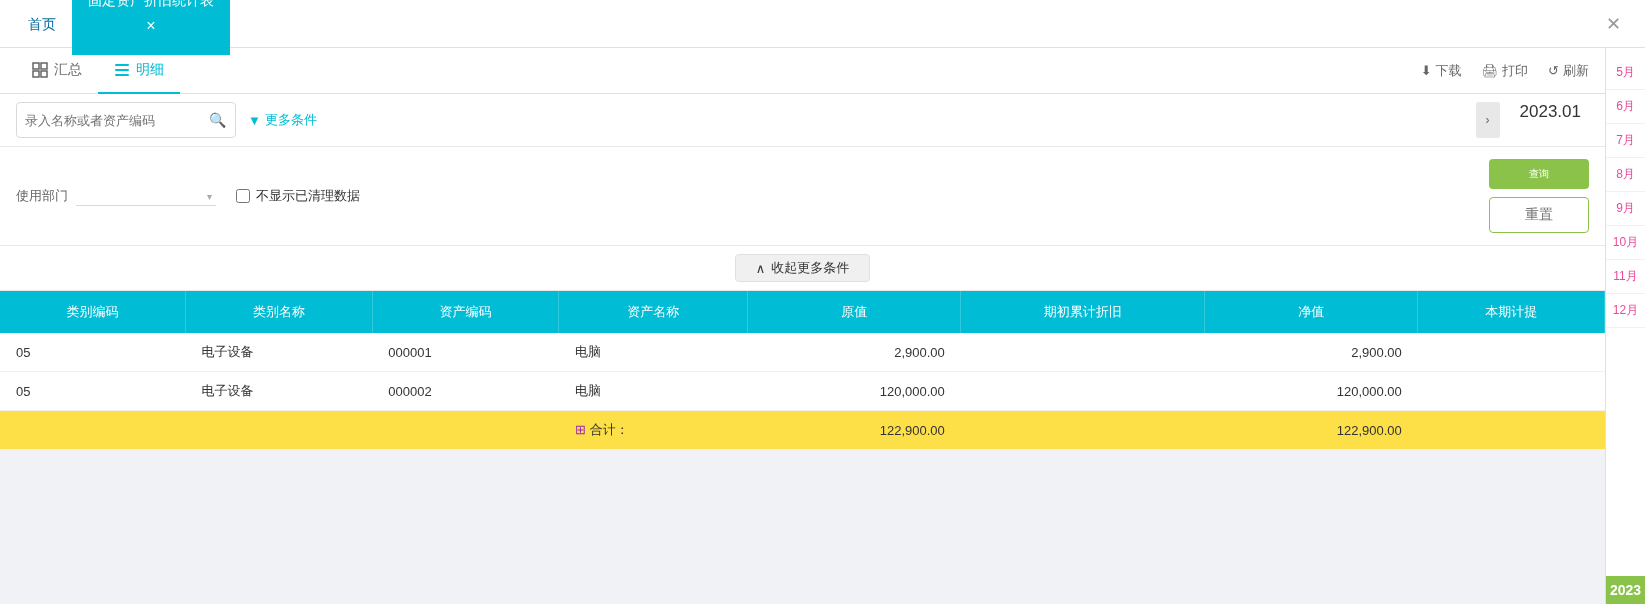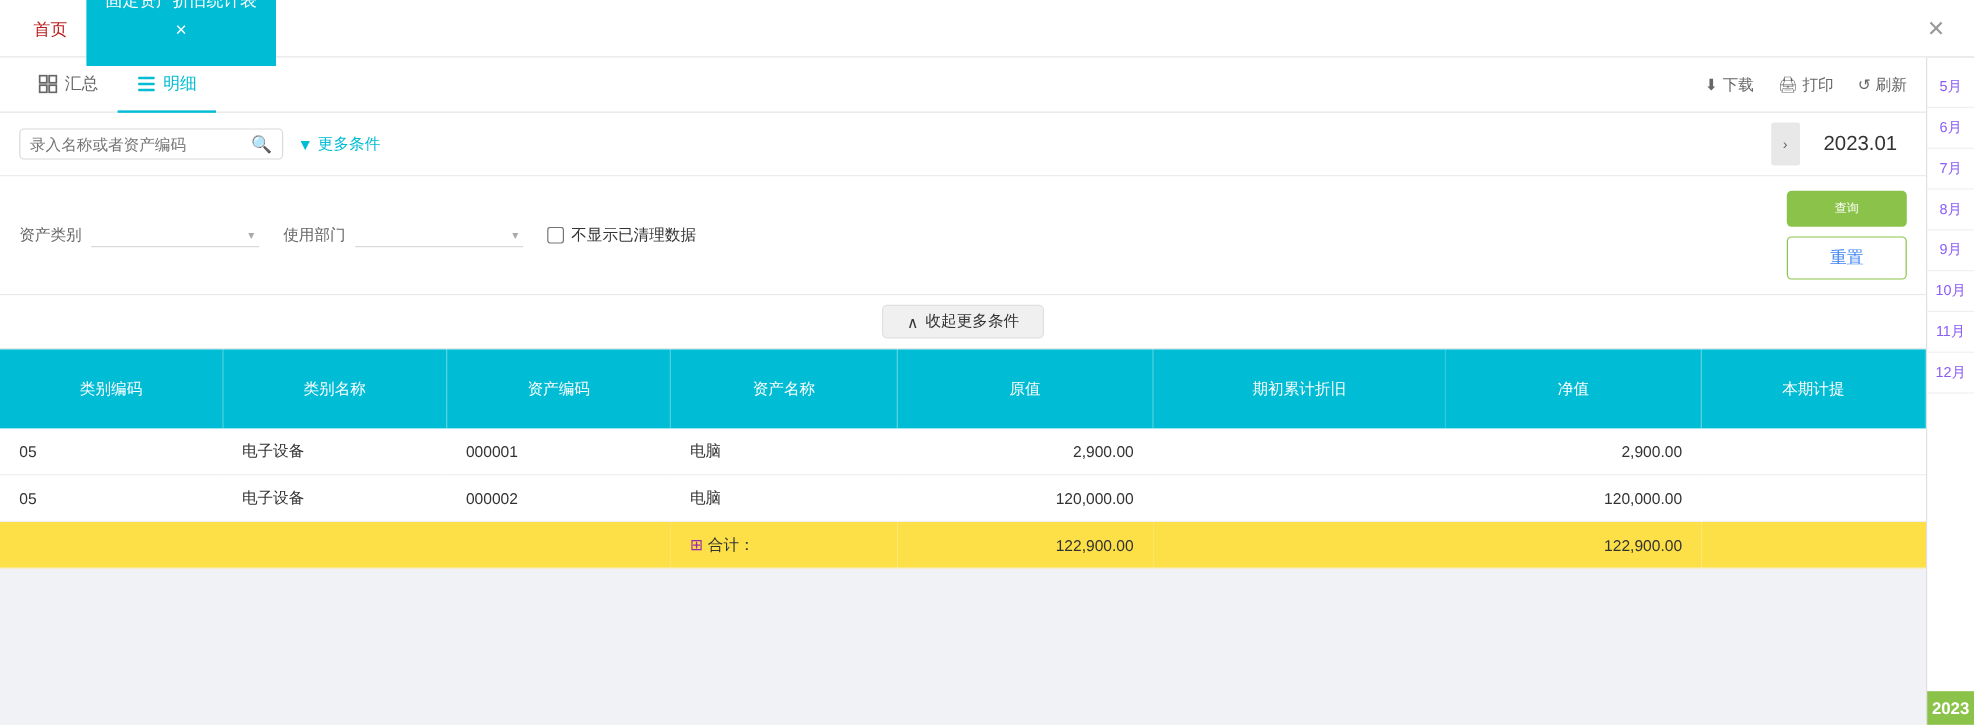--- a/index.html
+++ b/index.html
@@ -4,21 +4,21 @@
   <style>
     * { box-sizing: border-box; margin: 0; padding: 0; }
     body { font-family: 'Microsoft YaHei', Arial, sans-serif; font-size: 13px; background: #f0f2f5; color: #333; width: 1645px; height: 604px; overflow: hidden; }
 
     
     .top-nav {
       display: flex; align-items: center; background: #fff; border-bottom: 1px solid #e0e0e0;
       height: 48px; padding: 0 16px; gap: 4px;
     }
     .nav-home {
-      color: #b91c1c; padding: 0 12px; cursor: pointer; font-size: 14px; height: 48px; line-height: 48px;
+      color: #0369a1; padding: 0 12px; cursor: pointer; font-size: 14px; height: 48px; line-height: 48px;
     }
     .nav-tab {
       display: flex; align-items: center; background: #00bcd4; color: #fff;
       padding: 0 16px; height: 63px; cursor: pointer; font-size: 14px; gap: 8px;
       border-radius: 0;
       flex-direction: column;
     }
     .nav-tab .close-btn { color: #fff; font-size: 16px; line-height: 1; cursor: pointer; }
     .nav-spacer { flex: 1; }
     .nav-close { font-size: 18px; color: #999; cursor: pointer; padding: 8px; }
@@ -33,21 +33,21 @@
       cursor: pointer; font-size: 14px; color: #666; border-bottom: 2px solid transparent;
     }
     .tab-btn.active { color: #00bcd4; border-bottom: 2px solid #00bcd4; }
     .tab-icon { width: 16px; height: 16px; display: inline-flex; align-items: center; justify-content: center; }
     .toolbar-spacer { flex: 1; }
     .toolbar-actions { display: flex; align-items: center; gap: 20px; color: #666; font-size: 13px; }
     .toolbar-action { display: flex; align-items: center; gap: 4px; cursor: pointer; }
 
     
     .search-bar {
-      display: flex; align-items: center; background: #fff; padding: 8px 16px;
+      display: flex; background: #fff; padding: 8px 16px;
       border-bottom: 1px solid #e8e8e8; gap: 12px;
     }
     .search-input-wrap {
       display: flex; align-items: center; border: 1px solid #d9d9d9; border-radius: 4px;
       padding: 4px 8px; width: 220px; gap: 6px; background: #fff;
     }
     .search-input-wrap input {
       border: none; outline: none; font-size: 13px; color: #999; width: 100%; background: transparent;
     }
     .search-icon { color: #999; font-size: 14px; }
@@ -77,63 +77,63 @@
       color: #aaa; pointer-events: none; font-size: 10px;
     }
     .checkbox-wrap { display: flex; align-items: center; gap: 6px; cursor: pointer; }
     .checkbox-wrap input[type=checkbox] { width: 14px; height: 14px; cursor: pointer; }
     .filter-spacer { flex: 1; }
     .query-btn {
       background: #8bc34a; color: #fff; border: none; padding: 8px 32px;
       border-radius: 4px; cursor: pointer; font-size: 10px; min-width: 100px;
     }
     .reset-btn {
-      background: #fff; color: #3b82f6; border: 1px solid #8bc34a; padding: 8px 24px;
+      background: #fff; color: #737373; border: 1px solid #8bc34a; padding: 8px 24px;
       border-radius: 4px; cursor: pointer; font-size: 14px; min-width: 100px;
     }
     .filter-actions { display: flex; flex-direction: column; gap: 8px; align-items: flex-end; }
 
     
     .collapse-bar {
       display: flex; justify-content: center; padding: 8px 0; background: #fff;
       border-bottom: 1px solid #e8e8e8;
     }
     .collapse-btn {
       display: flex; align-items: center; gap: 6px; color: #333; cursor: pointer;
       font-size: 13px; background: #f0f0f0; padding: 4px 20px; border-radius: 4px;
       border: 1px solid #e0e0e0;
     }
 
     
     .table-container { background: #fff; overflow: auto; }
     table { width: 100%; border-collapse: collapse; }
     thead tr { background: #00bcd4; color: #fff; }
     thead th { 
-      padding: 24px 16px; text-align: center; font-weight: normal; 
+      padding: 12px 16px; text-align: center; font-weight: normal; 
       border-right: 1px solid rgba(255,255,255,0.2); font-size: 13px;
       white-space: nowrap;
     }
     tbody tr { border-bottom: 1px solid #f0f0f0; }
     tbody td { padding: 10px 16px; font-size: 13px; color: #333; }
     tbody td.num { text-align: right; }
     tbody td.center { text-align: left; }
     .total-row { background: #fde047; }
     .total-row td { font-weight: 500; color: #333; }
     .total-icon { color: #9c27b0; margin-right: 4px; }
 
     
     .right-sidebar {
       position: fixed; right: 0; top: 48px; width: 40px; 
       display: flex; flex-direction: column; align-items: center;
       background: #fff; border-left: 1px solid #e0e0e0; height: calc(100% - 48px);
       padding-top: 8px; gap: 0;
     }
     .sidebar-month {
       width: 40px; text-align: center; padding: 8px 0; font-size: 12px;
-      color: #8b5cf6; cursor: pointer; border-bottom: 1px solid #f0f0f0;
+      color: #ec4899; cursor: pointer; border-bottom: 1px solid #f0f0f0;
     }
     .sidebar-year {
       width: 40px; text-align: center; padding: 6px 0; font-size: 14px;
       font-weight: bold; background: #8bc34a; color: #fff; margin-top: auto;
     }
 
     .main-content {
       margin-right: 40px;
     }
   </style>
@@ -200,28 +200,20 @@
       <span>▼</span>
       <span>更多条件</span>
     </div>
     <div class="search-bar-spacer"></div>
     <div class="nav-arrow">›</div>
     <span class="date-label">2023.01</span>
   </div>
 
   <div class="filter-panel">
     <div class="filter-row">
-      <div class="filter-field">
-        <span class="filter-label">资产类别</span>
-        <div class="select-wrap">
-          <select class="filter-select">
-            <option value=""></option>
-          </select>
-        </div>
-      </div>
       <div class="filter-field">
         <span class="filter-label">使用部门</span>
         <div class="select-wrap">
           <select class="filter-select">
             <option value=""></option>
           </select>
         </div>
       </div>
       <div class="checkbox-wrap">
         <input type="checkbox" style="">

